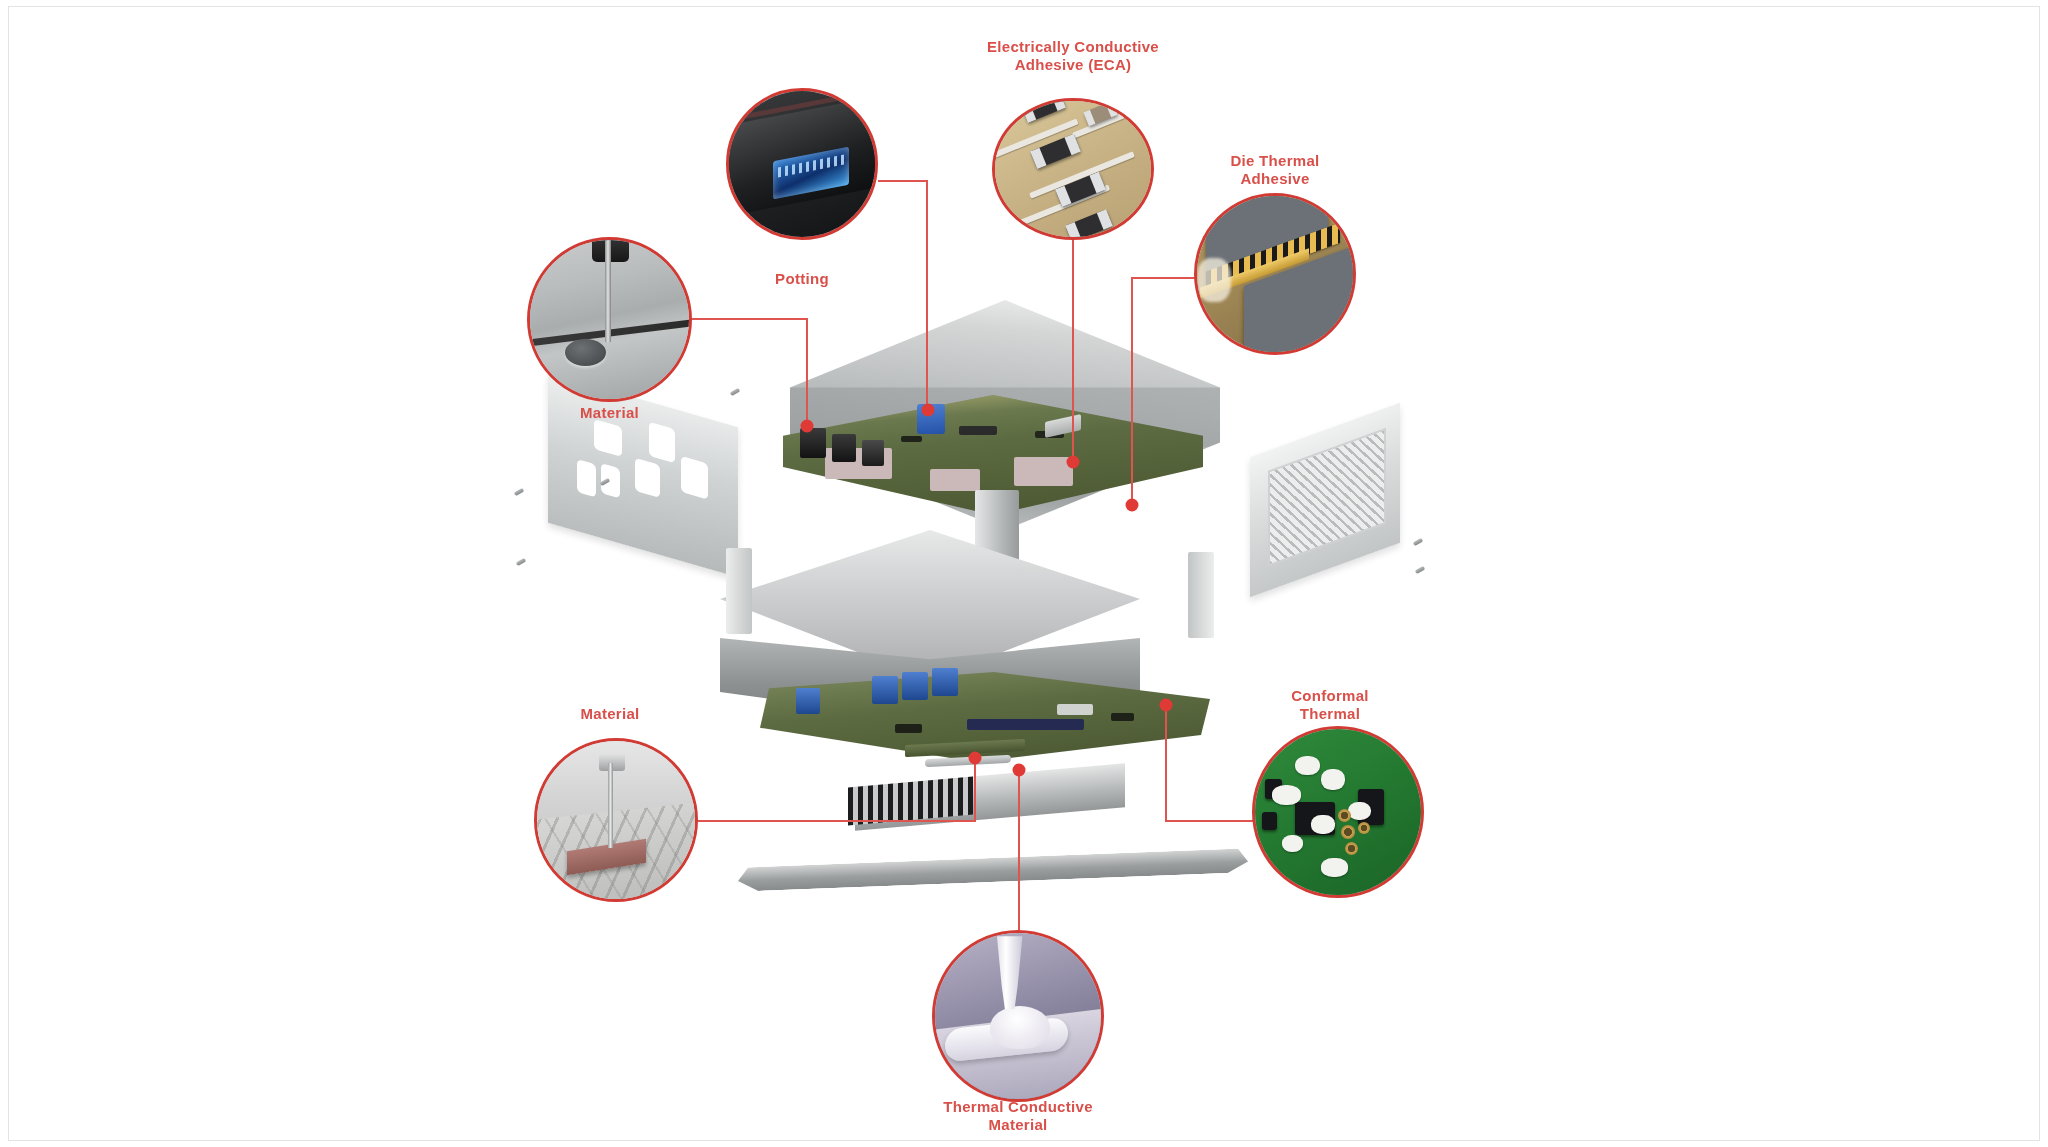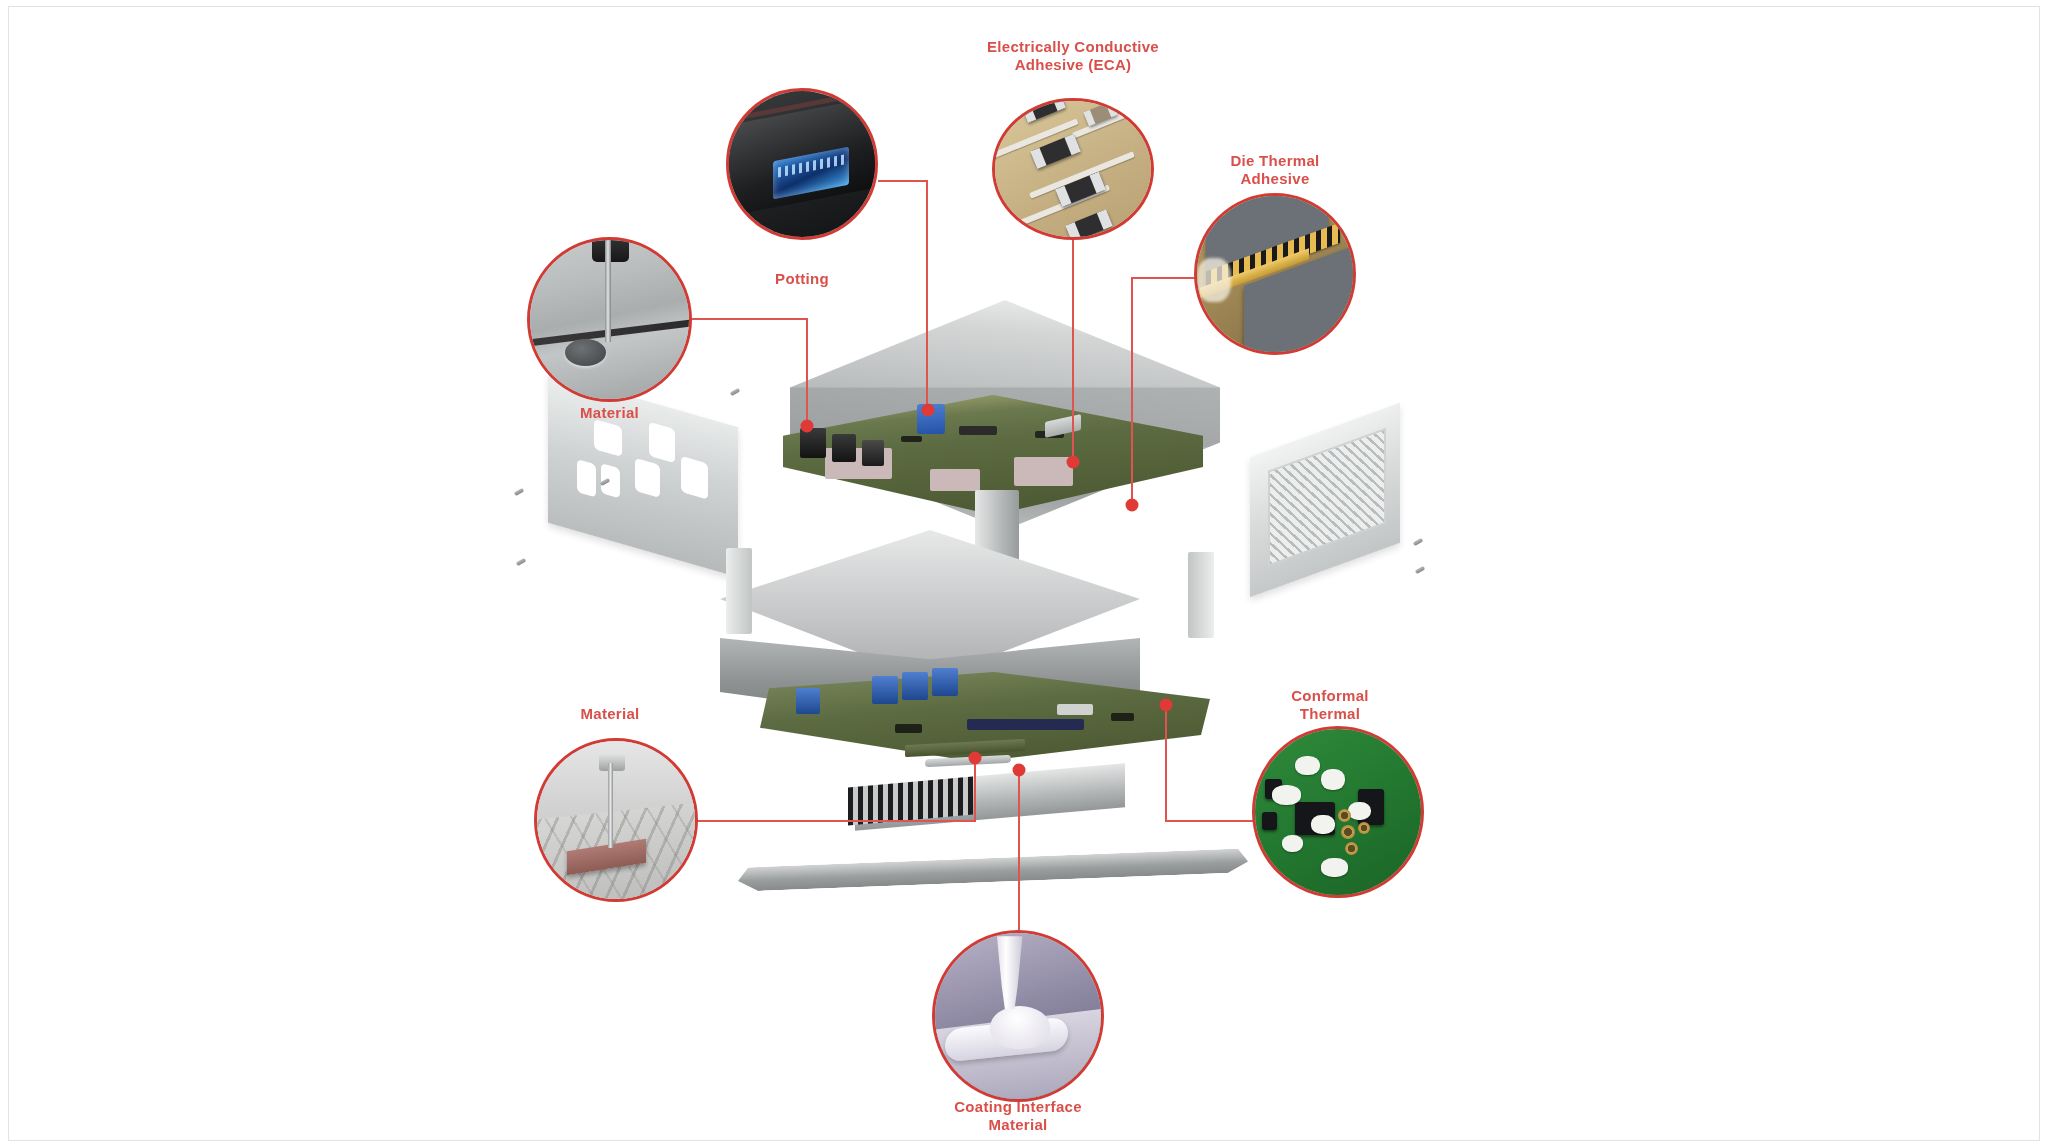--- a/index.html
+++ b/index.html
@@ -397,17 +397,17 @@
 
   <div class="callout">
     <div class="bubble" style="left:932px;top:930px;width:172px;height:172px;">
       <div class="inner art-tim">
         <div class="surf"></div>
         <div class="bead2"></div>
         <div class="mound"></div>
         <div class="noz"></div>
       </div>
     </div>
-    <div class="clabel" style="left:912px;top:1098px;width:212px;">Coating Interface
+    <div class="clabel" style="left:912px;top:1098px;width:212px;">Thermal Conductive
 Material</div>
   </div>
 
 </div>
 
 </body></html>

